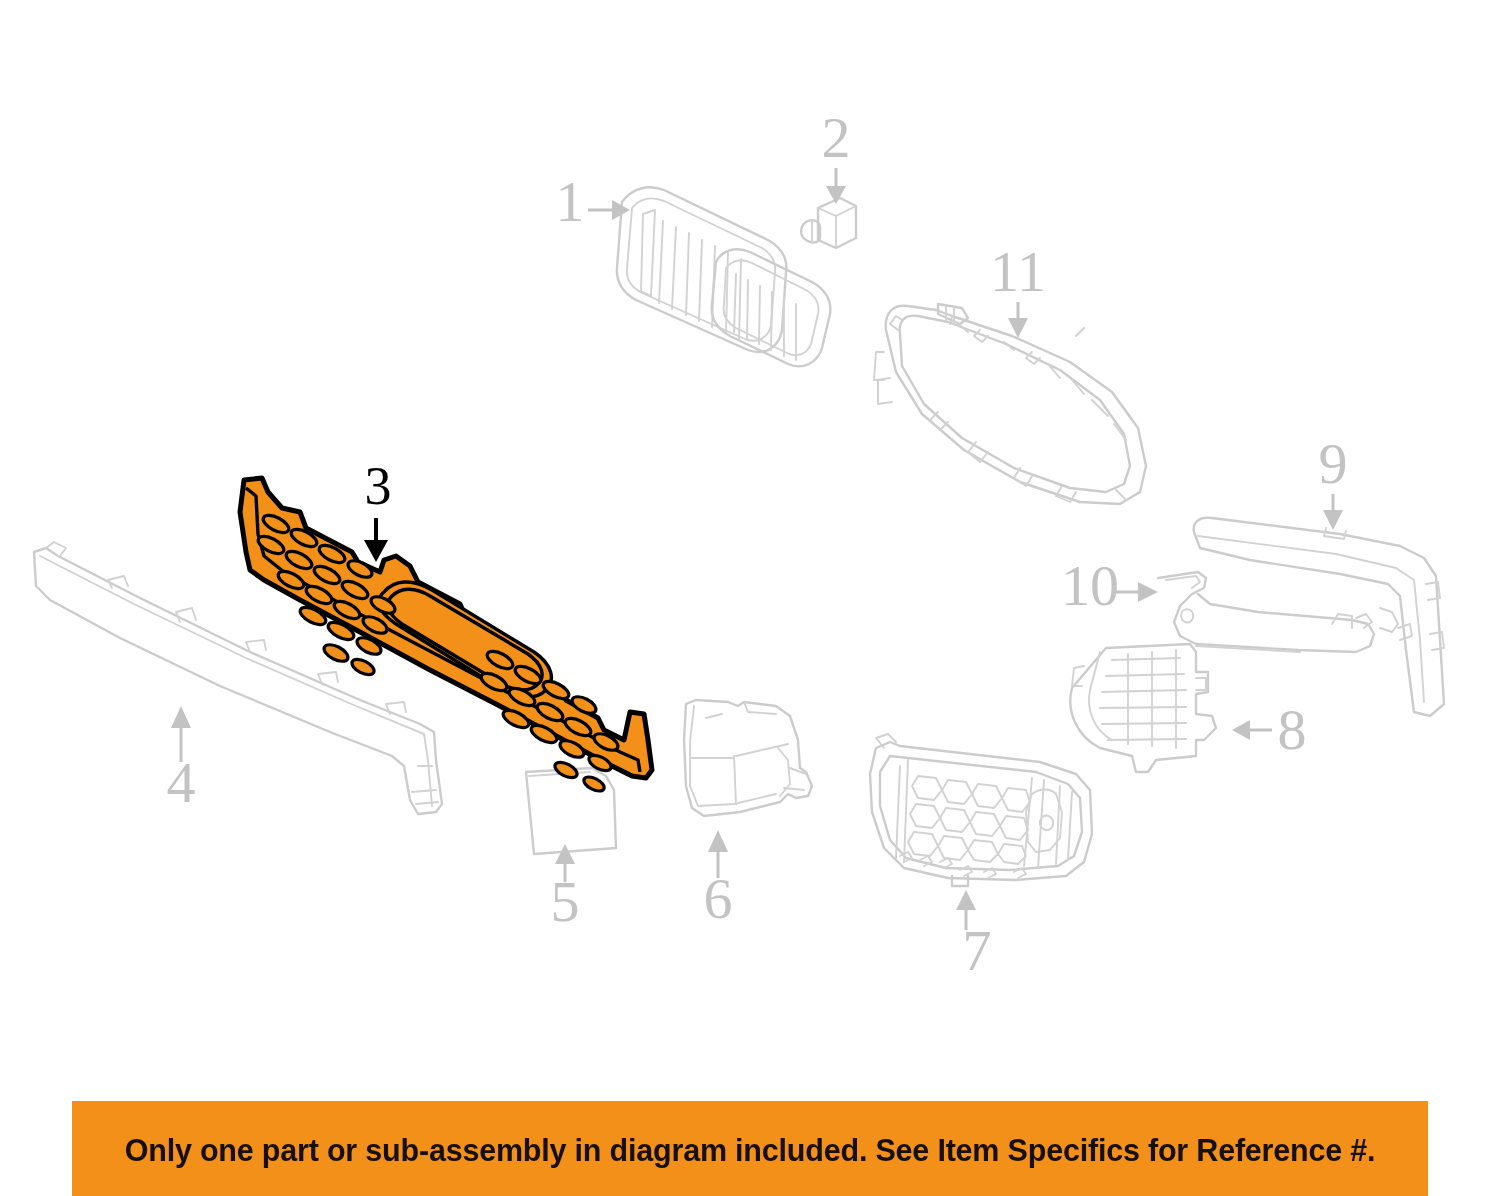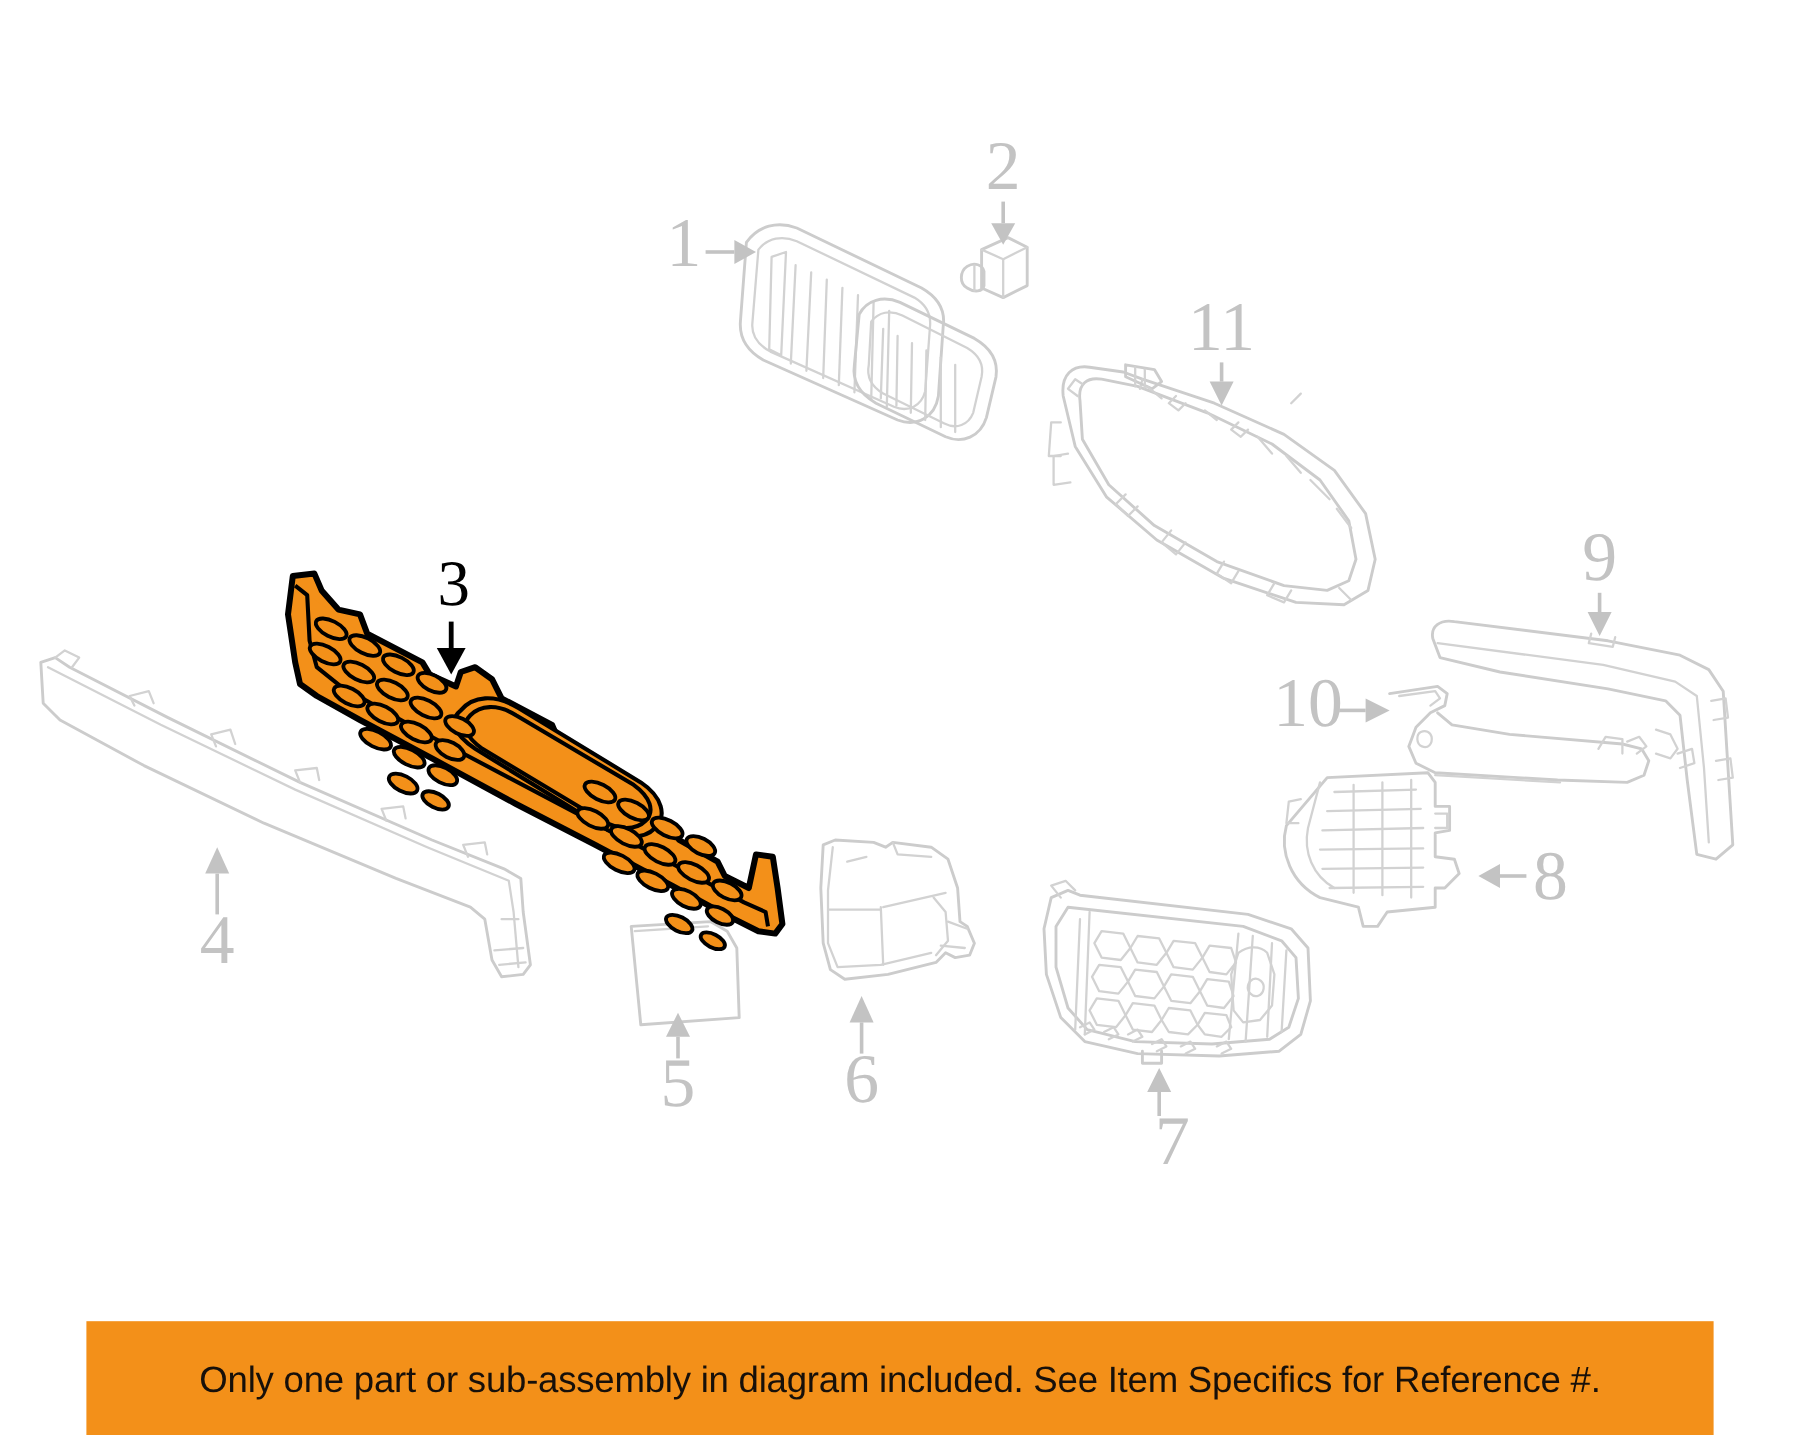--- a/index.html
+++ b/index.html
@@ -91,21 +91,21 @@
     display: flex;
     flex-direction: column;
     align-items: center;
     justify-content: center;
     box-sizing: border-box;
     padding: 4px 0 2px 0;
   }
   .banner-line {
     color: #17100a;
     font-family: "Liberation Sans", sans-serif;
-    font-weight: normal;
+    font-weight: bold;
     font-size: 30.5px;
     line-height: 44px;
     white-space: nowrap;
     letter-spacing: -0.2px;
   }
 </style>
 </head>
 <body>
 
 <div id="page">

